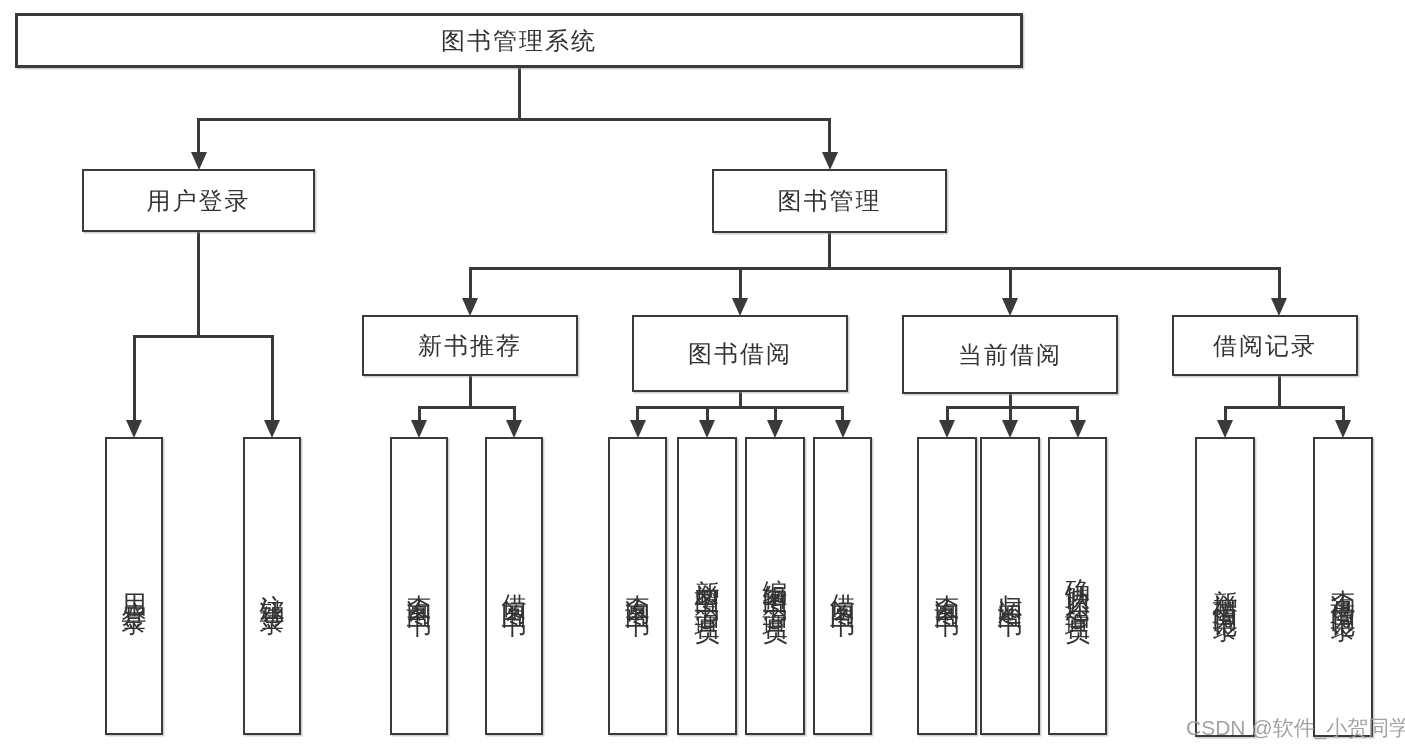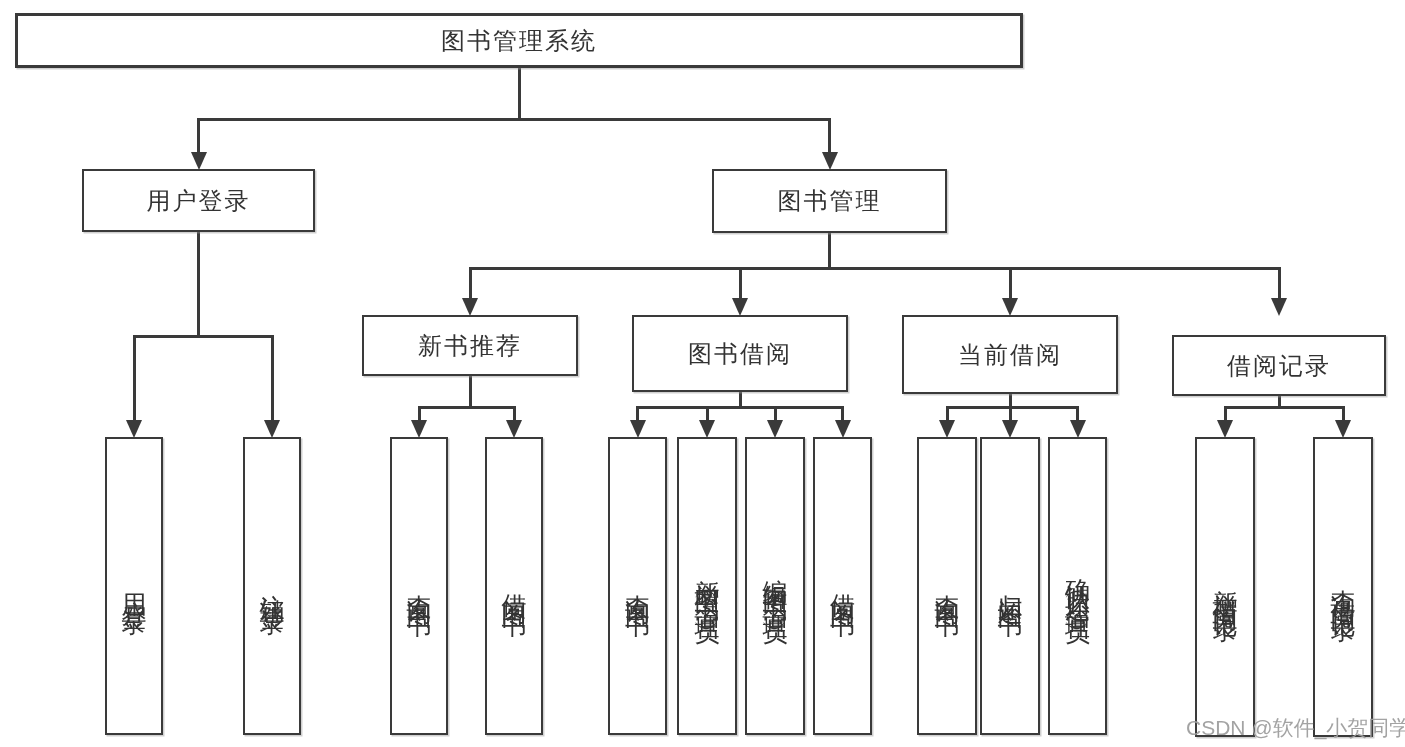--- a/index.html
+++ b/index.html
@@ -77,21 +77,21 @@
     </div>
     <div class="node lvl-3" style="left: 362px; top: 315px; width: 216px; height: 61px;">
       <span class="node-label">新书推荐</span>
     </div>
     <div class="node lvl-3" style="left: 632px; top: 315px; width: 216px; height: 77px;">
       <span class="node-label">图书借阅</span>
     </div>
     <div class="node lvl-3" style="left: 902px; top: 315px; width: 216px; height: 79px;">
       <span class="node-label">当前借阅</span>
     </div>
-    <div class="node lvl-3" style="left: 1172px; top: 315px; width: 214px; height: 61px; margin-top: 20px;">
+    <div class="node lvl-3" style="left: 1172px; top: 315px; width: 186px; height: 61px;">
       <span class="node-label">借阅记录</span>
     </div>
     <div class="node lvl-4 vertical" style="left: 105px; top: 437px; width: 58px; height: 298px;">
       <span class="node-label">用户登录</span>
     </div>
     <div class="node lvl-4 vertical" style="left: 243px; top: 437px; width: 58px; height: 298px;">
       <span class="node-label">注销登录</span>
     </div>
     <div class="node lvl-4 vertical" style="left: 390px; top: 437px; width: 58px; height: 298px;">
       <span class="node-label">查询图书</span>

